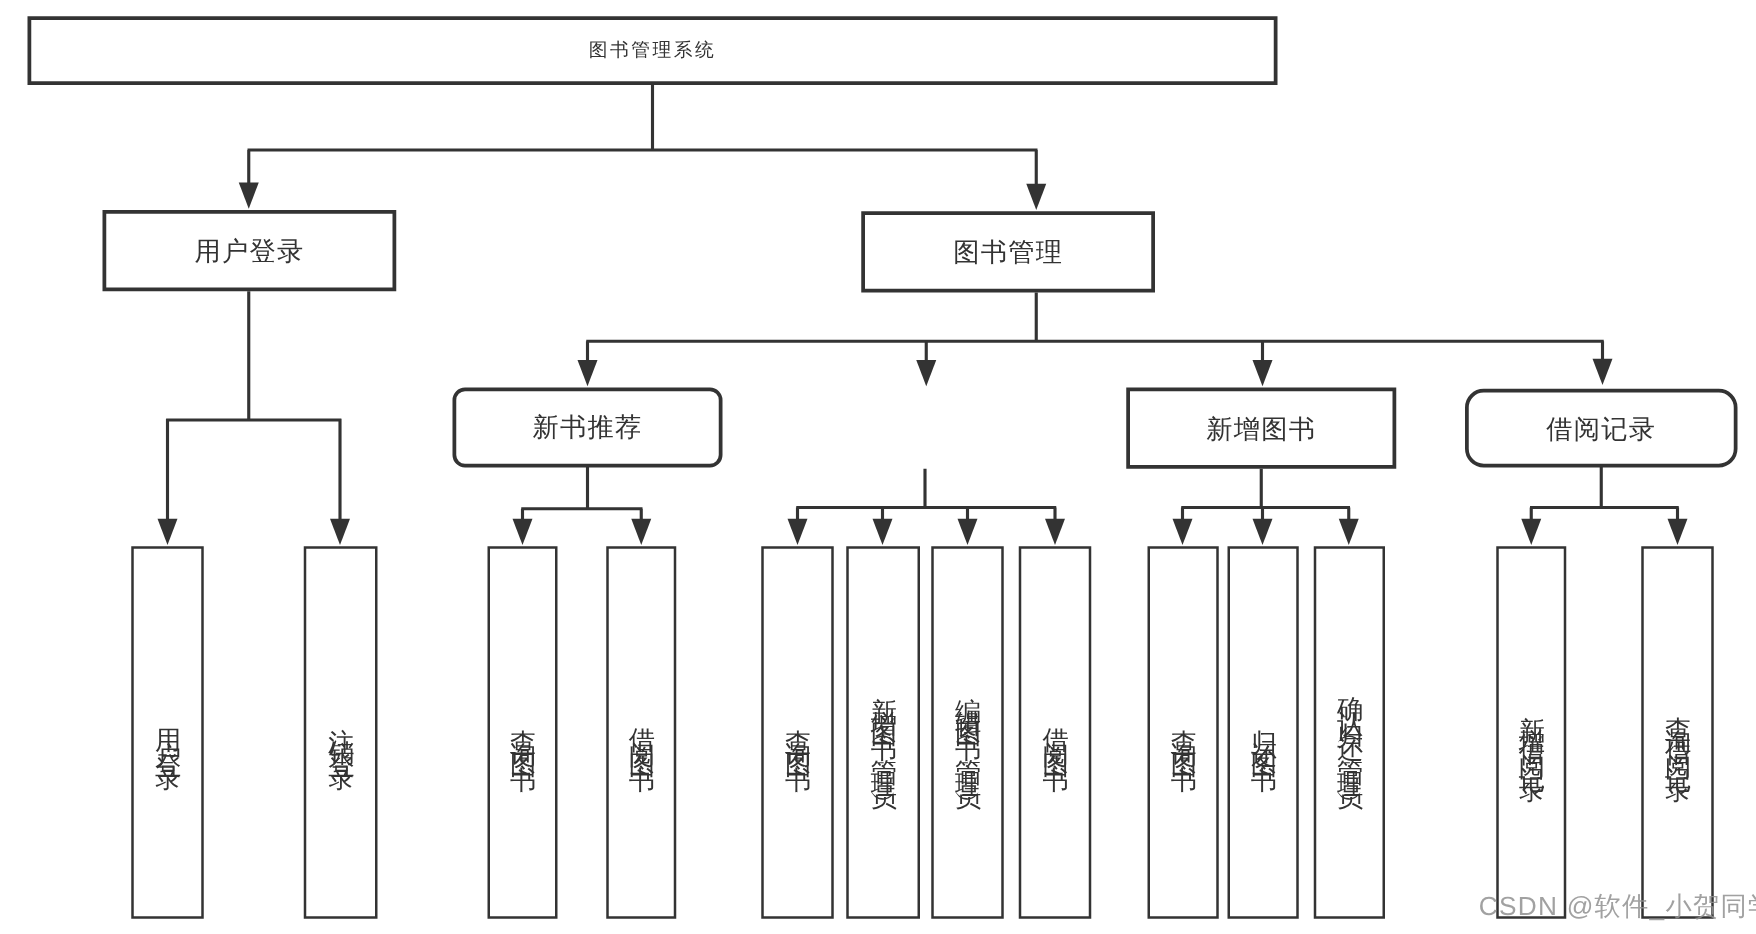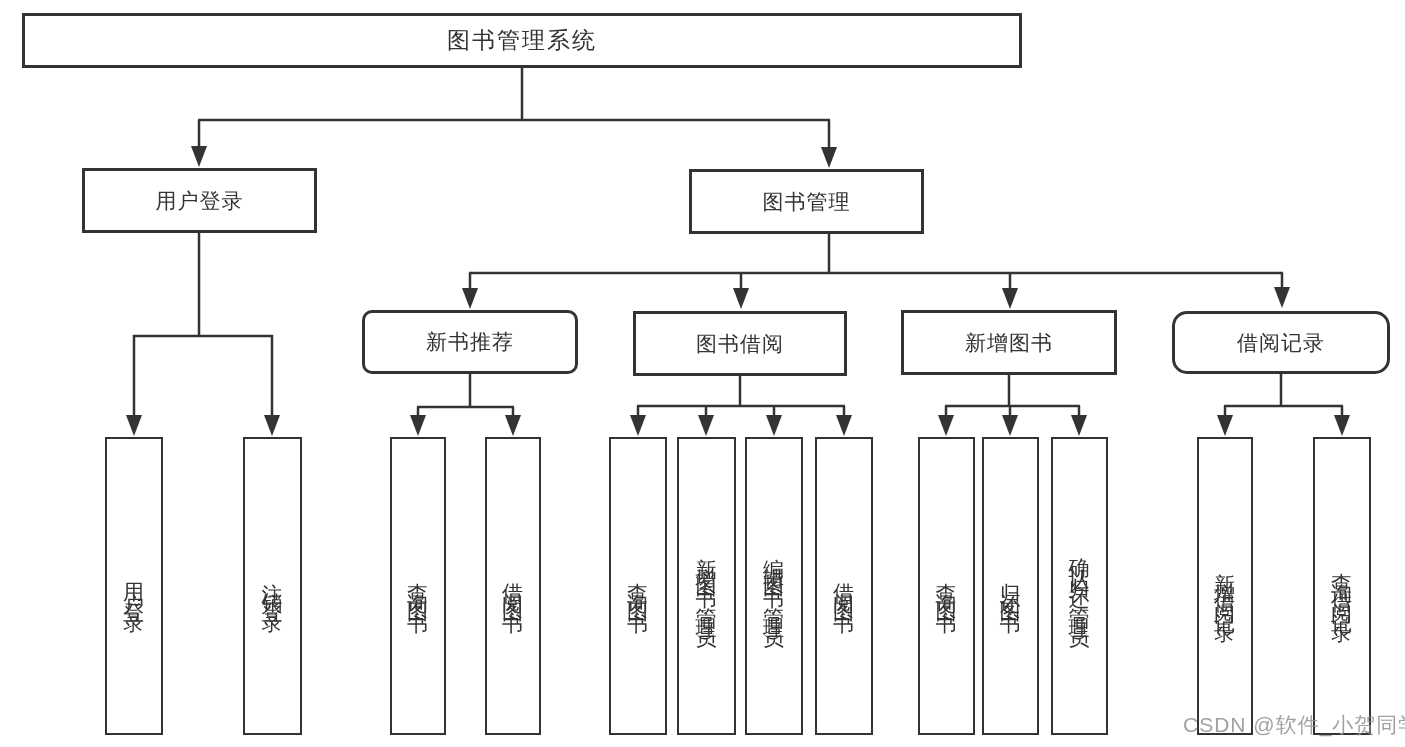--- a/index.html
+++ b/index.html
@@ -25,21 +25,21 @@
     box-sizing: border-box;
     background: #ffffff;
     border: 3px solid #333333;
     color: #333333;
     display: flex;
     align-items: center;
     justify-content: center;
     z-index: 2;
     text-align: center;
   }
-  .box.root { font-size: 23px; letter-spacing: 2px; }
+  .box.root { font-size: 15px; letter-spacing: 2px; }
   .box.lvl  { font-size: 21px; letter-spacing: 1px; }
   .box.leaf { border-width: 2.5px; }
   .leaf .vtext {
     writing-mode: vertical-rl;
     text-orientation: mixed;
     font-size: 21px;
     letter-spacing: 10px;
     line-height: 1;
     color: #333333;
   }
@@ -98,21 +98,20 @@
       <path d="M1334,415 L1350,415 L1342,436 Z"></path>
     </g>
   </svg>
 
   <div class="box root" style="left:22px; top:13px; width:1000px; height:55px;">图书管理系统</div>
 
   <div class="box lvl" style="left:82px; top:168px; width:235px; height:65px;">用户登录</div>
   <div class="box lvl" style="left:689px; top:169px; width:235px; height:65px;">图书管理</div>
 
   <div class="box lvl" style="left:362px; top:310px; width:216px; height:64px;border-radius:10px;">新书推荐</div>
-  <div class="box lvl" style="left:633px; top:311px; width:214px; height:65px;">图书借阅</div>
   <div class="box lvl" style="left:901px; top:310px; width:216px; height:65px;">新增图书</div>
   <div class="box lvl" style="left:1172px; top:311px; width:218px; height:63px;border-radius:15px;">借阅记录</div>
 
   <div class="box leaf" style="left:105px; top:437px; width:58px; height:298px;">
     <span class="vtext">用户登录</span>
   </div>
   <div class="box leaf" style="left:243px; top:437px; width:59px; height:298px;">
     <span class="vtext">注销登录</span>
   </div>
 

